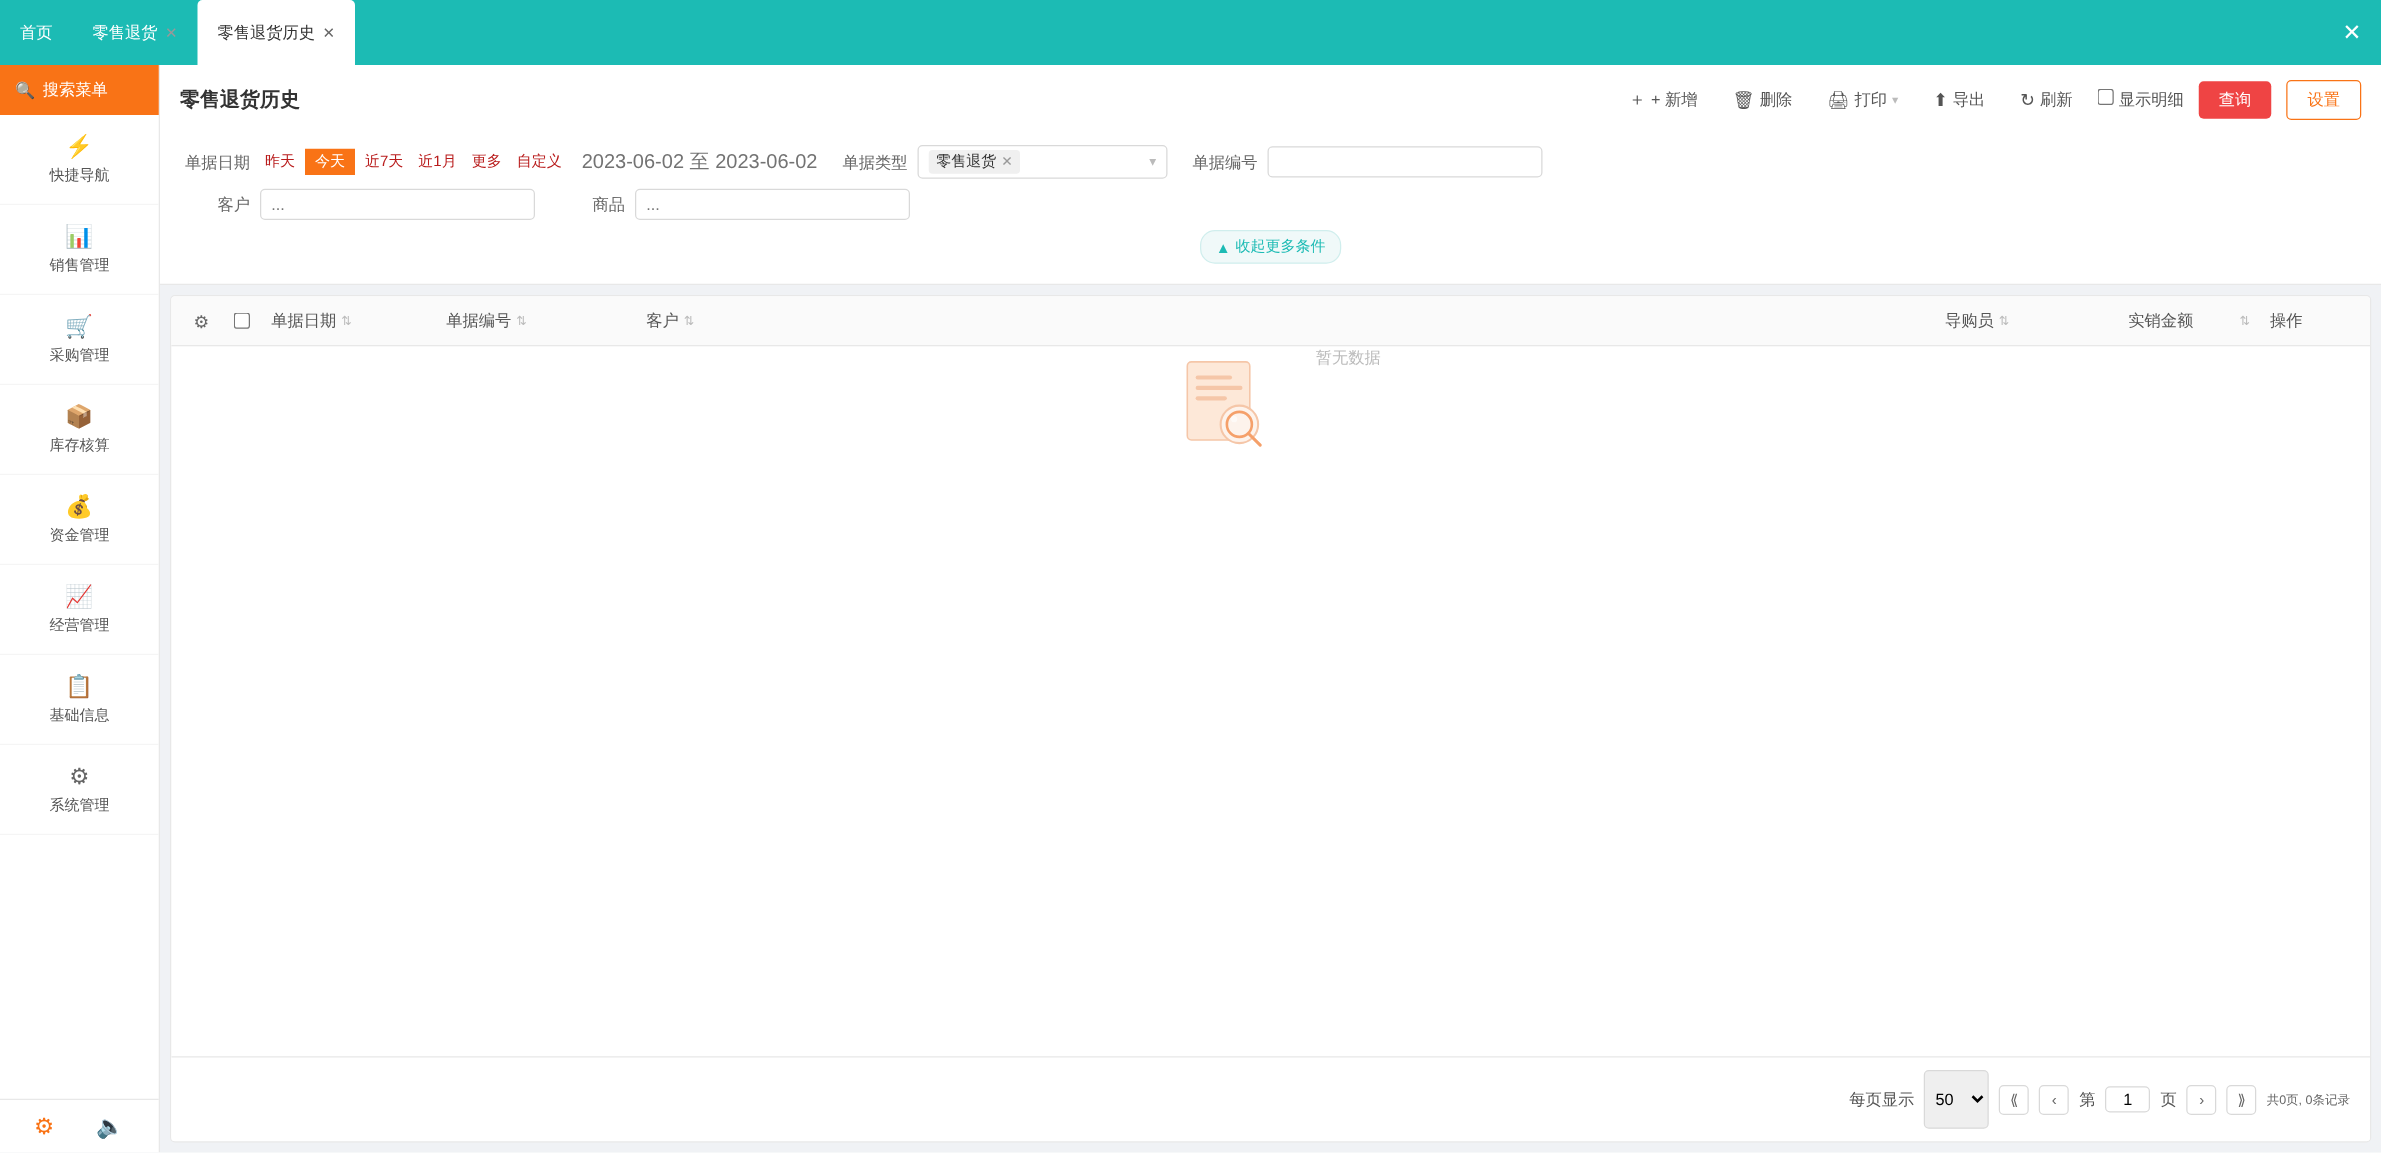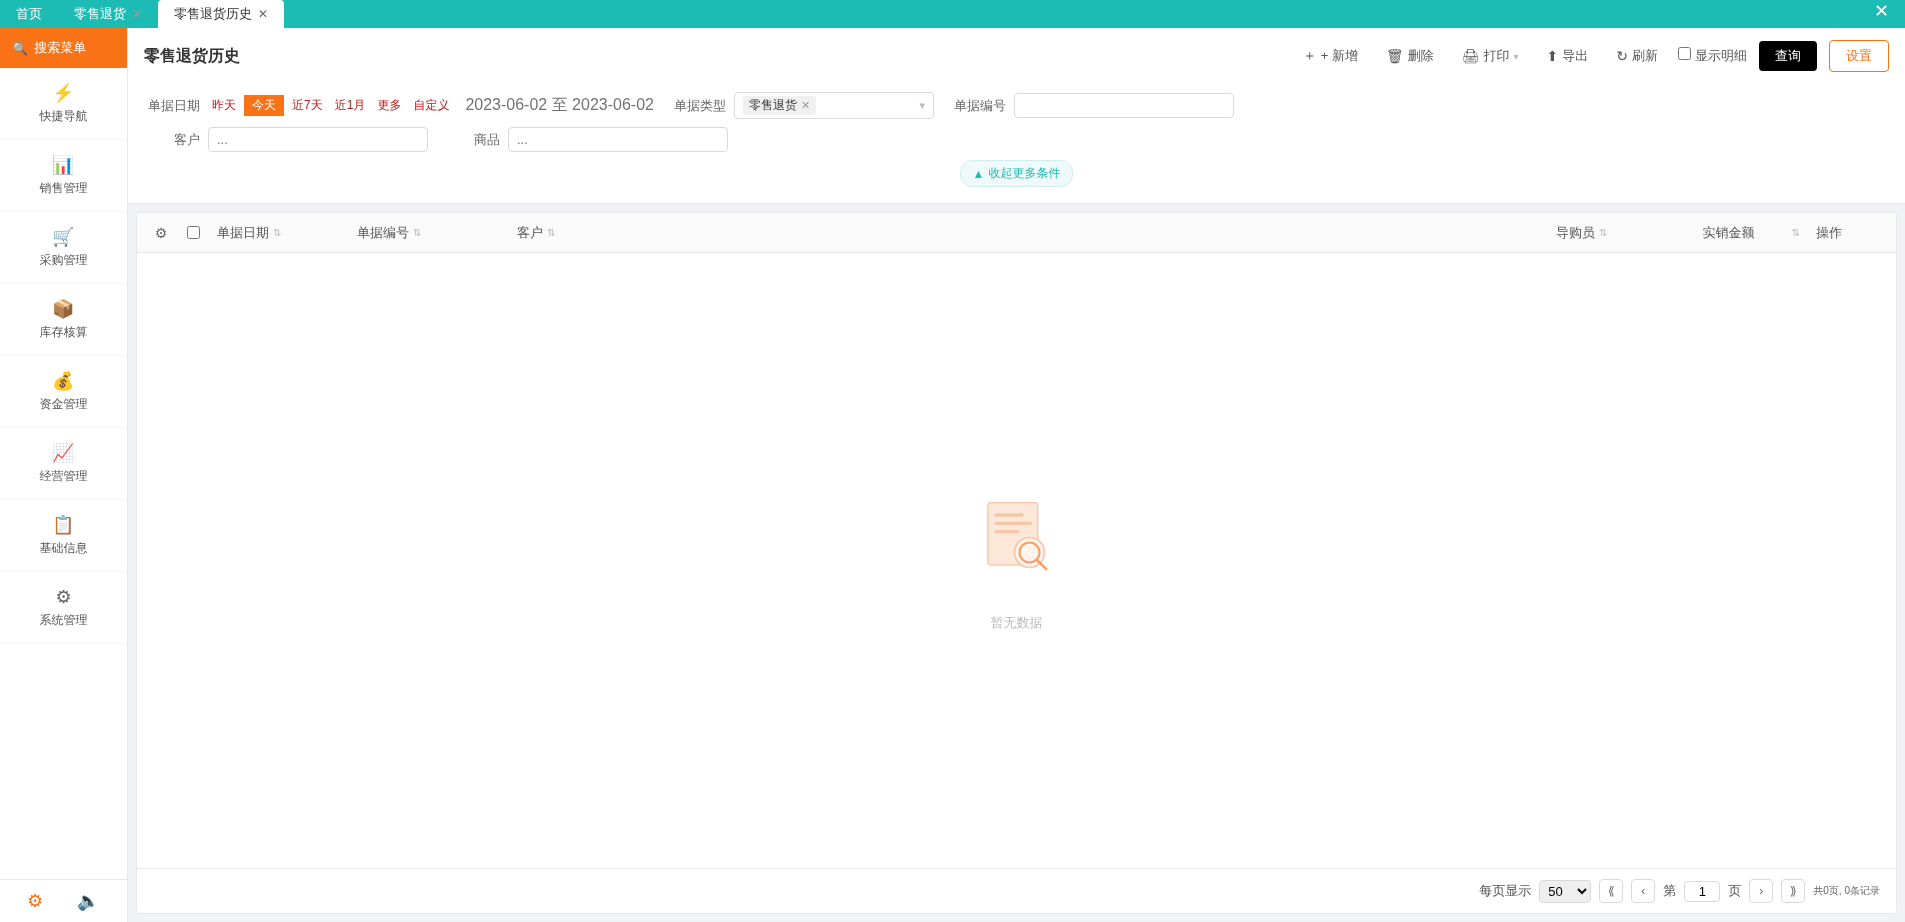--- a/index.html
+++ b/index.html
@@ -1,22 +1,23 @@
 <!DOCTYPE html>
 <html><head>
   <meta charset="utf-8">
   <style>
     * { box-sizing: border-box; margin: 0; padding: 0; }
     body { font-family: "Microsoft YaHei", "PingFang SC", sans-serif; font-size: 13px; background: #f0f2f5; color: #333; display: flex; flex-direction: column; height: 922px; overflow: hidden; }
 
     
     .top-bar {
       background: #1cbbb4;
-      height: 28px;
-      display: flex;
+      height: 52px;
+      display: flex;
+      align-items: center;
       flex-shrink: 0;
       gap: 10px;
     }
     .top-bar-tabs {
       display: flex;
       align-items: center;
       height: 100%;
       flex: 1;
     }
     .tab-item {
@@ -144,21 +145,21 @@
       align-items: center;
       gap: 4px;
       font-size: 13px;
       cursor: pointer;
       color: #555;
       padding: 4px 8px;
       border-radius: 4px;
     }
     .toolbar-btn .btn-icon { font-size: 14px; }
     .btn-query {
-      background: #000000;
+      background: #ef4444;
       color: #fff;
       border: none;
       padding: 6px 16px;
       border-radius: 4px;
       cursor: pointer;
       font-size: 13px;
     }
     .btn-settings {
       background: #fff;
       color: #f97316;
@@ -327,23 +328,23 @@
     .th-date { flex: 0 0 140px; }
     .th-number { flex: 0 0 160px; }
     .th-customer { flex: 1; }
     .th-guide { flex: 0 0 140px; }
     .th-amount { flex: 0 0 120px; justify-content: flex-end; gap: 37px; }
     .th-action { flex: 0 0 80px; }
 
     .table-body {
       flex: 1;
       display: flex;
-      align-items: center;
+      align-items: flex-start;
       justify-content: center;
-      flex-direction: column;
+      flex-direction: row;
       gap: 24px;
     }
     .empty-icon {
       width: 100px;
       height: 100px;
     }
     .empty-text {
       font-size: 13px;
       color: #bbb;
     }
@@ -357,21 +358,21 @@
       border-top: 1px solid #e8e8e8;
       gap: 8px;
       font-size: 13px;
       color: #555;
       background: #fff;
       flex-shrink: 0;
     }
     .pagination-select {
       border: 1px solid #d9d9d9;
       border-radius: 4px;
-      padding: 2px 4px;
+      padding: 14px 4px;
       font-size: 13px;
     }
     .page-nav-btn {
       width: 24px;
       height: 24px;
       display: flex;
       align-items: center;
       justify-content: center;
       border: 1px solid #d9d9d9;
       border-radius: 4px;

